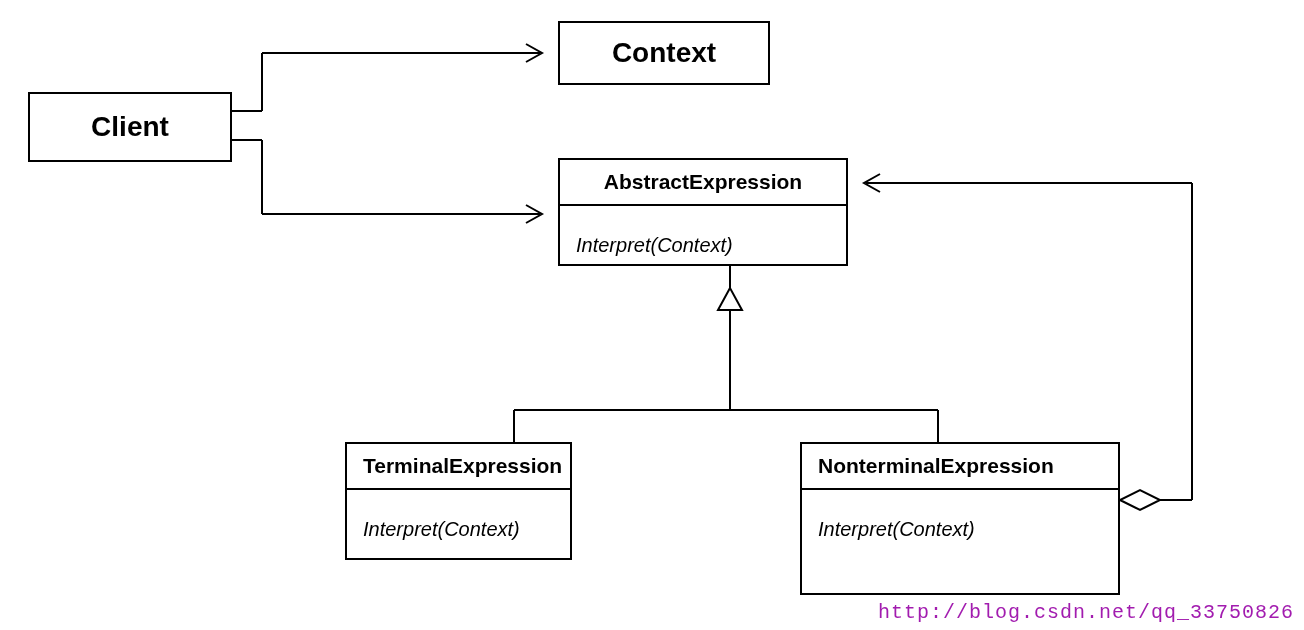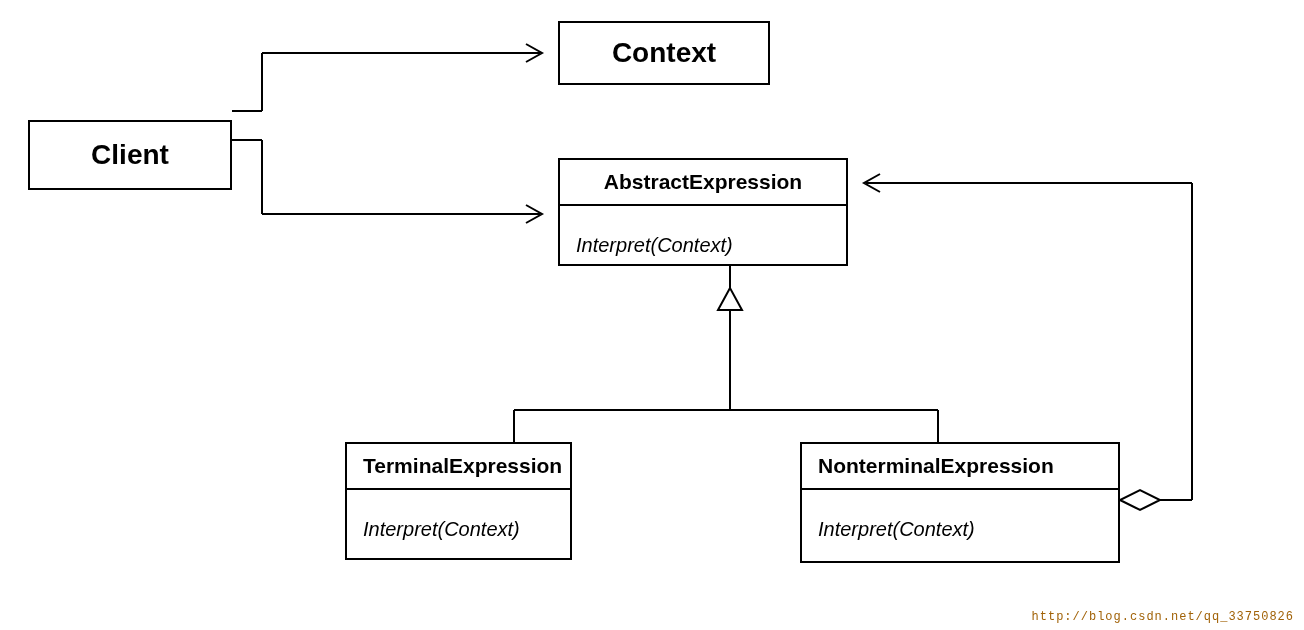--- a/index.html
+++ b/index.html
@@ -41,47 +41,47 @@
       position: absolute;
       top: 0; left: 0;
       width: 1304px; height: 630px;
       pointer-events: none;
     }
     .watermark {
       position: absolute;
       right: 10px;
       bottom: 6px;
       font-family: "Courier New", monospace;
-      font-size: 12px;
-      color: #a16207;
+      font-size: 20px;
+      color: #a21caf;
       letter-spacing: 1px;
     }
   </style>
 </head>
 <body>
 
-<div class="simple-box" style="left:28px; top:92px; width:204px; height:70px;margin-top:28px;">
+<div class="simple-box" style="left:28px; top:92px; width:204px; height:70px;">
   <span>Client</span>
 </div>
 
 <div class="simple-box" style="left:558px; top:21px; width:212px; height:64px;">
   <span>Context</span>
 </div>
 
 <div class="box" style="left:558px; top:158px; width:290px; height:108px;">
   <div class="box-title">AbstractExpression</div>
   <div class="box-method">Interpret(Context)</div>
 </div>
 
 <div class="box" style="left:345px; top:442px; width:227px; height:118px;">
   <div class="box-title" style="text-align:left;">TerminalExpression</div>
   <div class="box-method">Interpret(Context)</div>
 </div>
 
-<div class="box" style="left:800px; top:442px; width:320px; height:121px;">
+<div class="box" style="left:800px; top:442px; width:320px; height:153px;">
   <div class="box-title" style="text-align:left;">NonterminalExpression</div>
   <div class="box-method">Interpret(Context)</div>
 </div>
 
 <svg class="connectors">
 
   <g>
     <line x1="232" y1="111" x2="262" y2="111" stroke="#000" stroke-width="2"></line>
     <line x1="262" y1="111" x2="262" y2="53" stroke="#000" stroke-width="2"></line>
     <line x1="262" y1="53" x2="540" y2="53" stroke="#000" stroke-width="2"></line>

